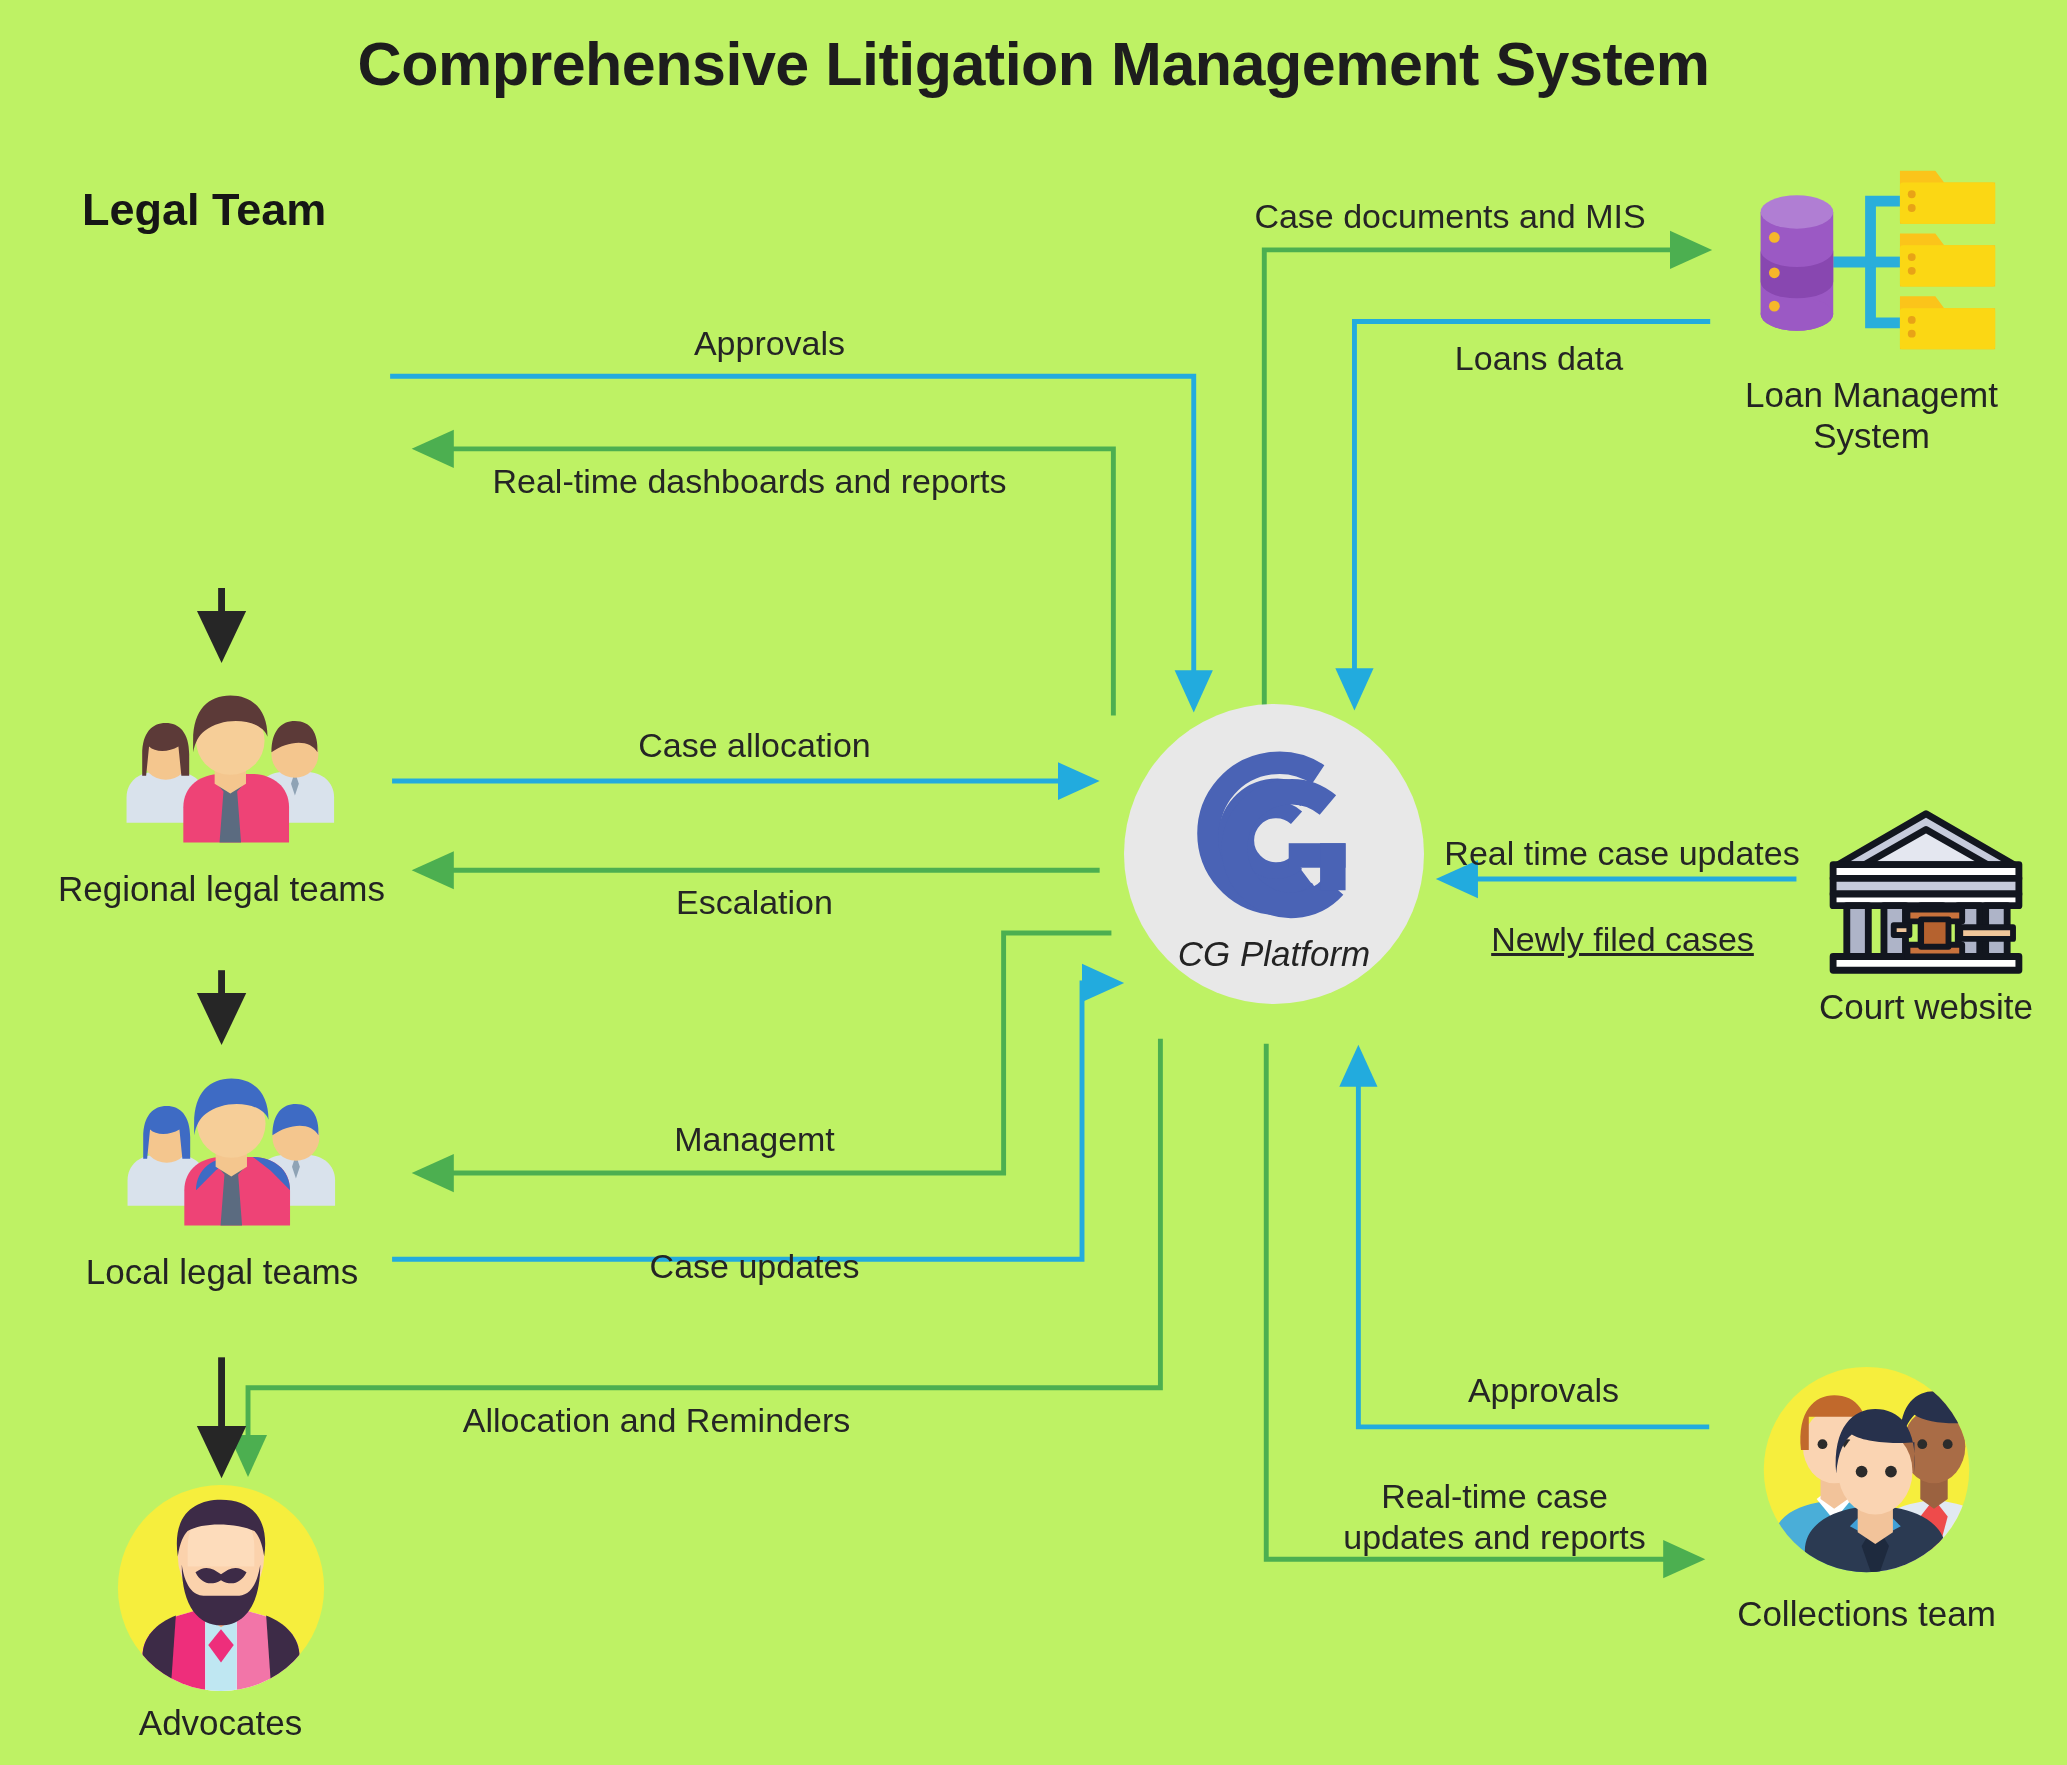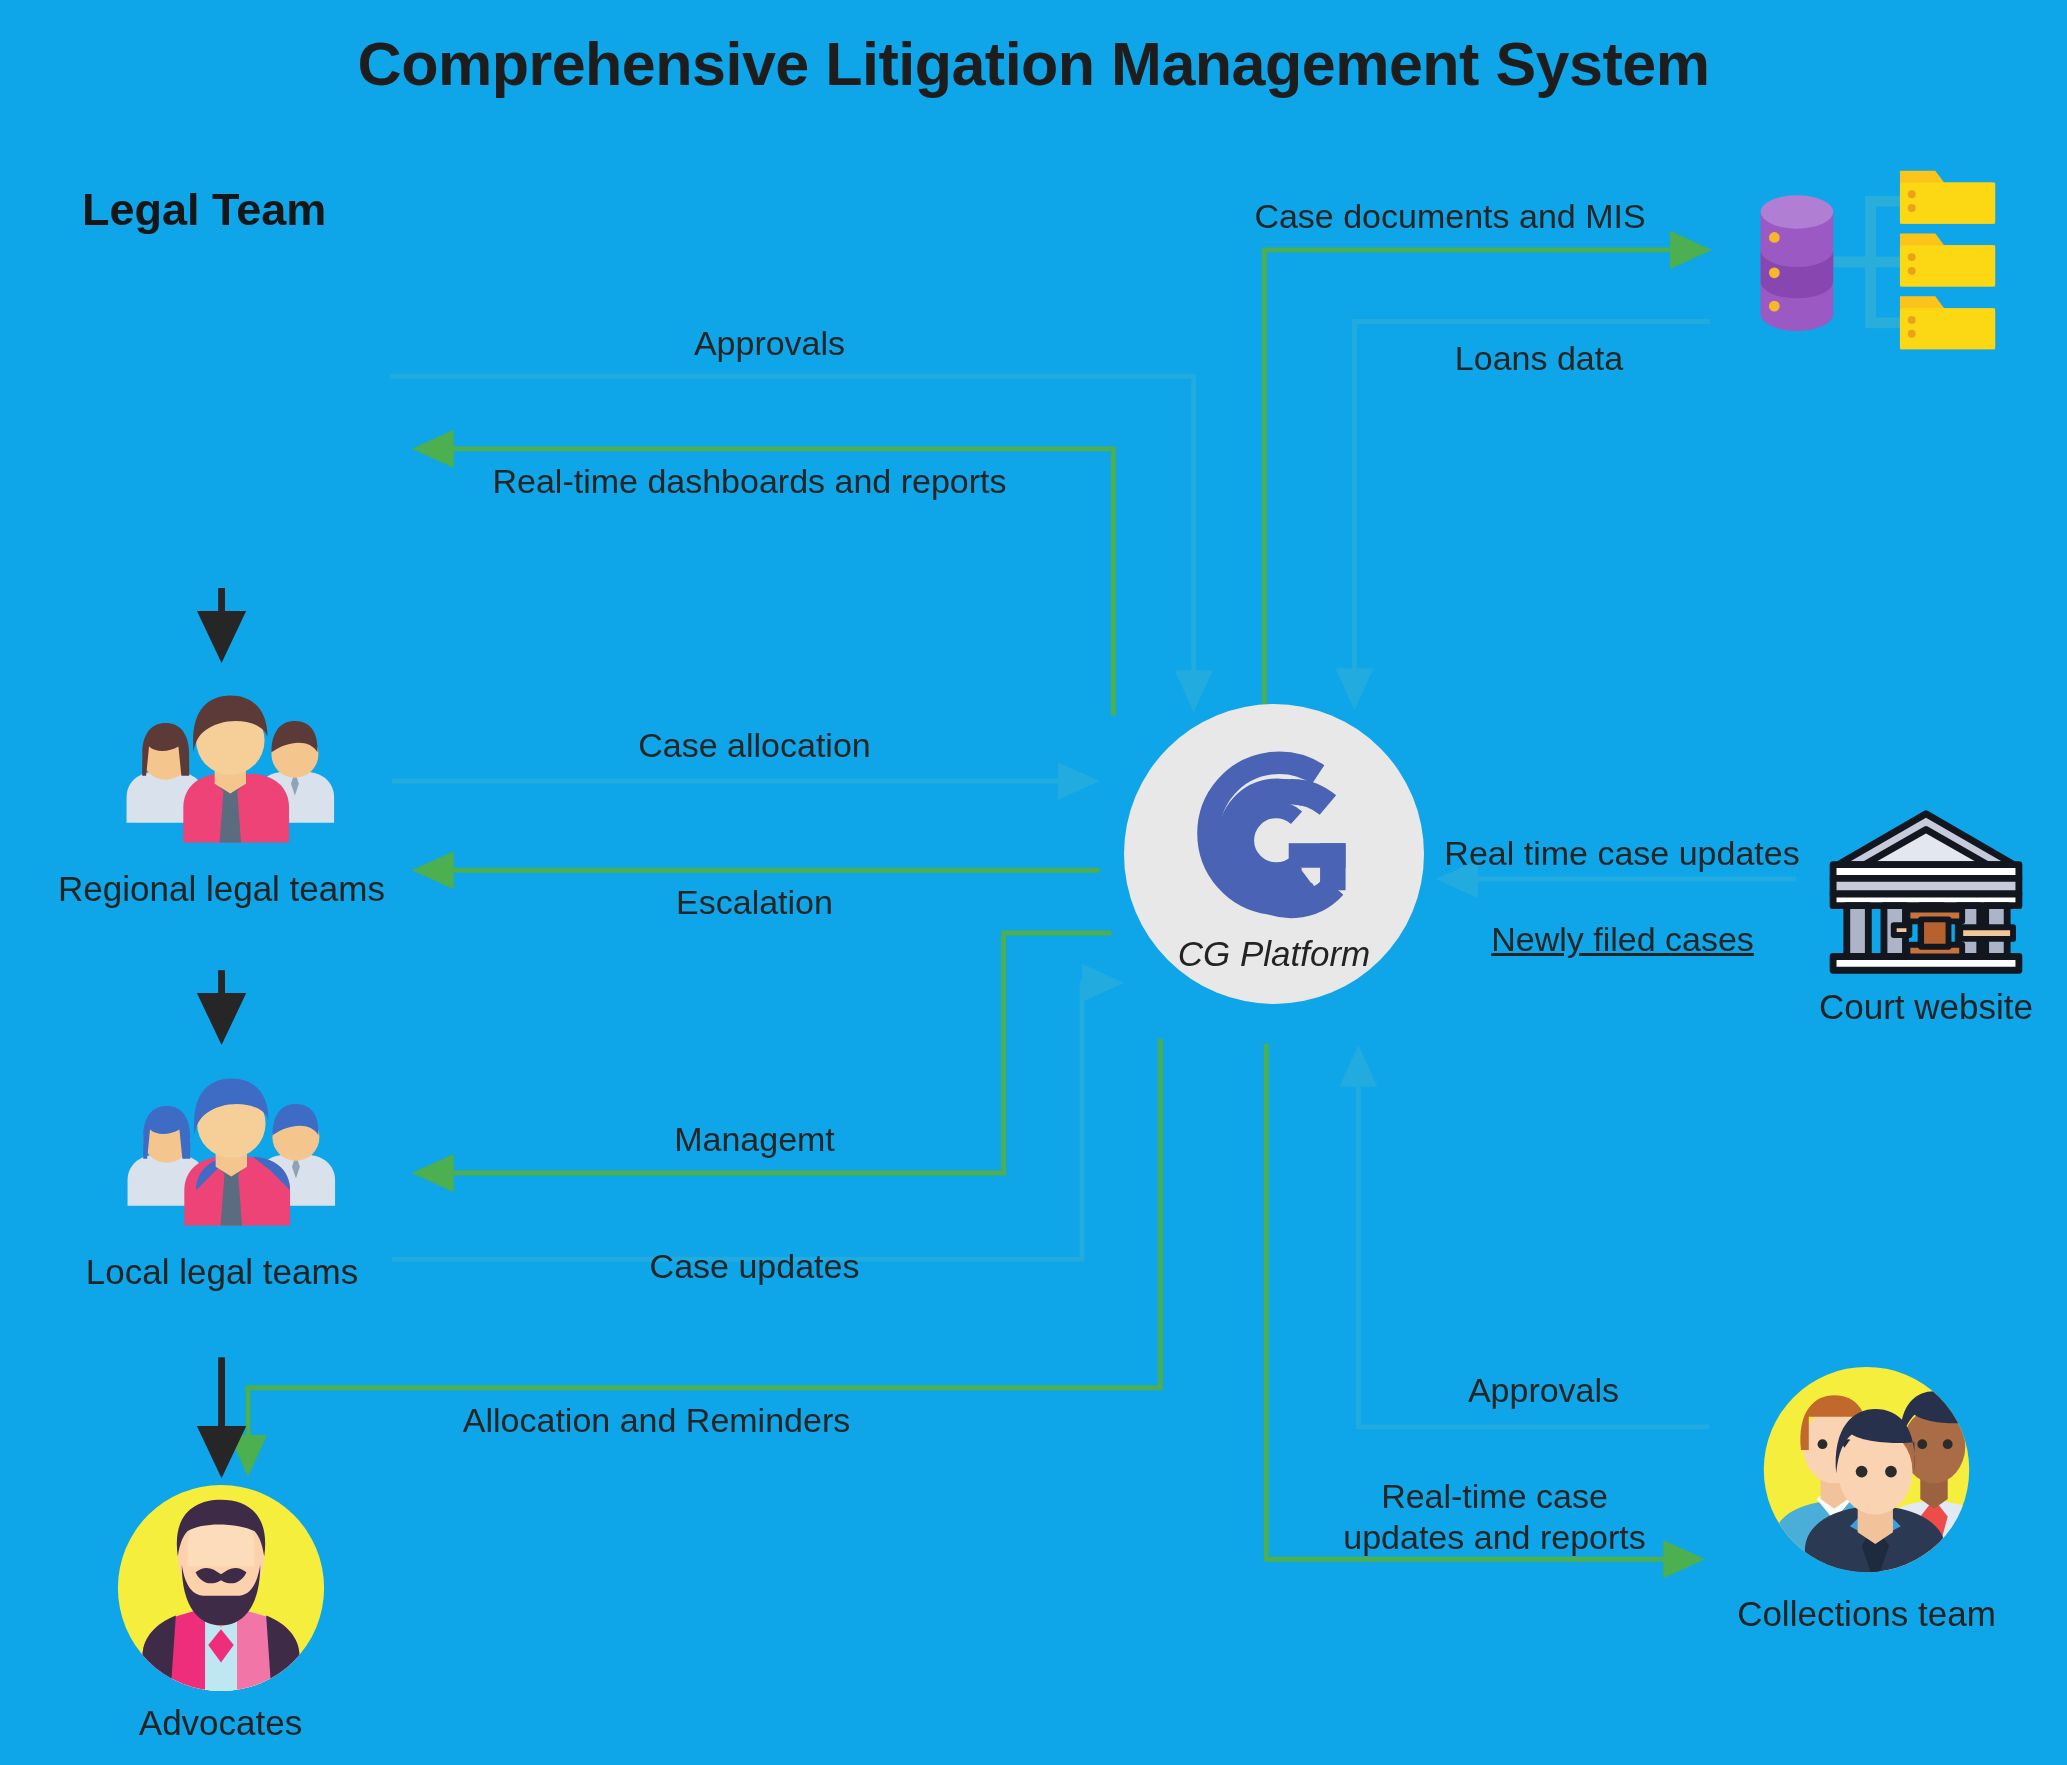--- a/index.html
+++ b/index.html
@@ -4,21 +4,21 @@
 <style>
   html, body {
     margin: 0;
     padding: 0;
     background: #ffffff;
   }
   #canvas {
     position: relative;
     width: 2067px;
     height: 1765px;
-    background: #0ea5e9;
+    background: #bef264;
     font-family: "Liberation Sans", sans-serif;
     overflow: hidden;
   }
   #svg-layer {
     position: absolute;
     left: 0; top: 0;
     width: 2067px;
     height: 1765px;
   }
   .node {
@@ -274,20 +274,22 @@
         <circle cx="176" cy="102" r="4" fill="#E8A317"></circle>
         <circle cx="176" cy="116" r="4" fill="#E8A317"></circle>
       </g>
       <g>
         <path d="M164,142 h36 l9,12 h52 v42 h-97 z" fill="#FBC41A"></path>
         <rect x="164" y="154" width="97" height="42" rx="3" fill="#FBD714"></rect>
         <circle cx="176" cy="166" r="4" fill="#E8A317"></circle>
         <circle cx="176" cy="180" r="4" fill="#E8A317"></circle>
       </g>
     </svg>
+    <div class="node-label">Loan Managemt
+System</div>
   </div>
 
   <div class="node" style="left:1784px; top:804px; width:284px;">
     <svg class="icon-wrap" width="206" height="176" viewBox="0 0 210 180">
       <g stroke="#12161F" stroke-width="7" stroke-linejoin="round">
 
         <path d="M105,10 L195,62 L15,62 Z" fill="#C6CBDC"></path>
         <path d="M105,26 L168,62 L42,62 Z" fill="#E4E7F0"></path>
 
         <rect x="10" y="62" width="190" height="14" fill="#FFFFFF"></rect>

